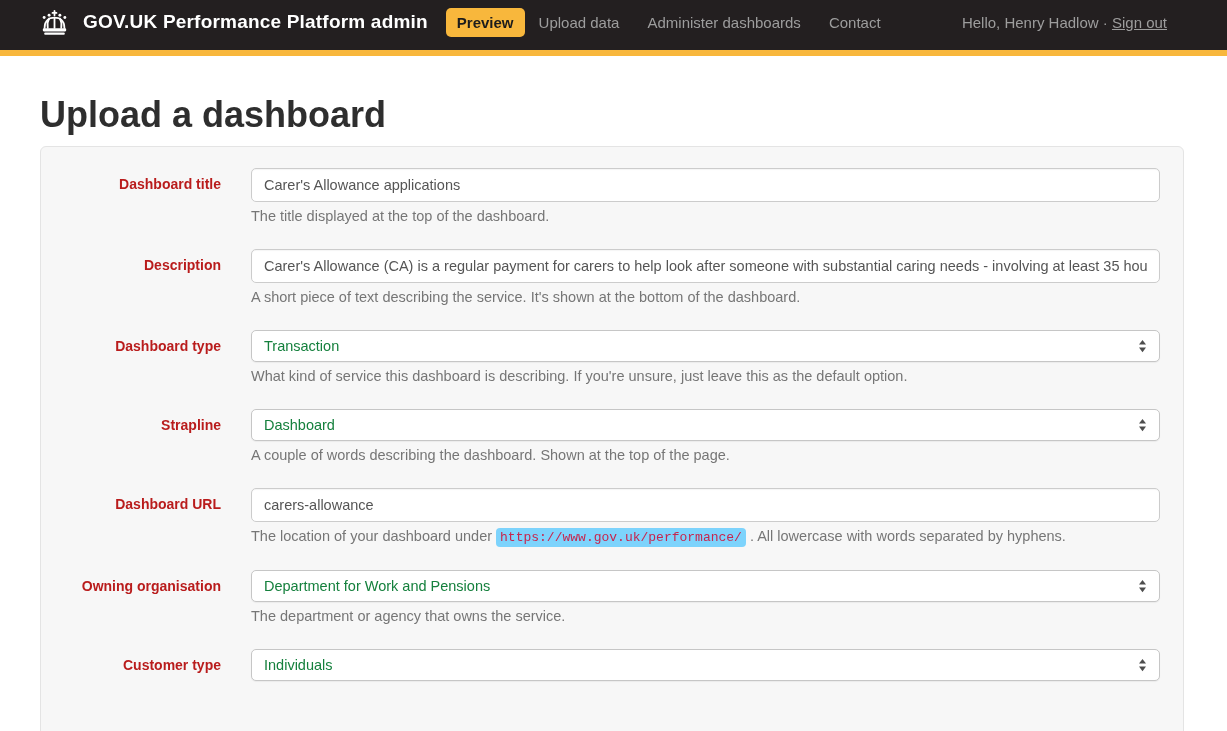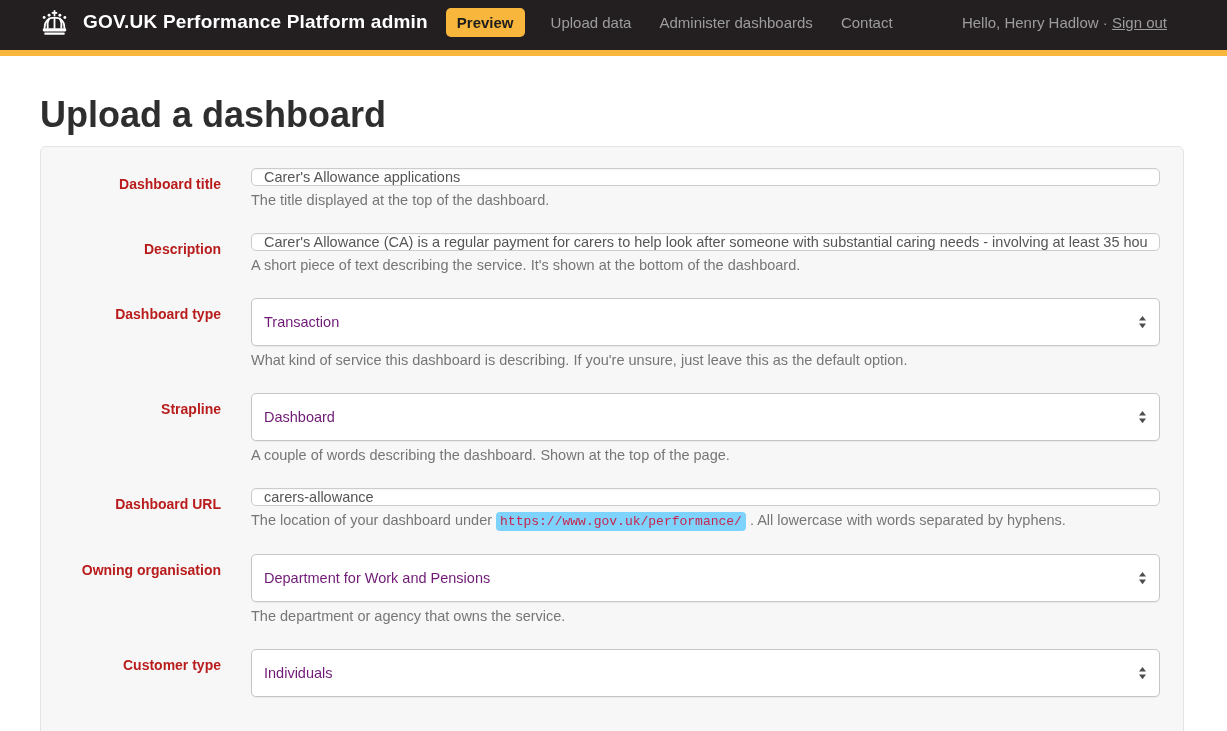--- a/index.html
+++ b/index.html
@@ -9,40 +9,40 @@
   
   .navbar { height: 56px; background: #231f20; border-bottom: 6px solid #f8b73c;
     display: flex; align-items: center; padding: 0 15px 6px 15px; }
   .navbar-inner { display: flex; align-items: center; width: 100%; height: 46px; }
   .brand { display: flex; align-items: center; gap: 12px; margin-left: 23px; }
   .crown { display: inline-flex; align-items: center; }
   .brand-text { color: #fff; font-size: 19px; font-weight: bold; letter-spacing: .2px; white-space: nowrap; }
   .nav-links { display: flex; align-items: center; list-style: none; margin-left: 18px; }
   .nav-links li { margin: 0; }
   .nav-link { color: #9d9d9d; font-size: 15px; text-decoration: none; padding: 6px 14px; display: inline-block; cursor: pointer; }
-  .nav-link.pill { background: #f8b73c; color: #1c1c1c; font-weight: bold; border-radius: 5px; padding: 6px 11px; margin-right: 12px; text-align: right; }
+  .nav-link.pill { background: #f8b73c; color: #1c1c1c; font-weight: bold; border-radius: 5px; padding: 6px 11px; margin-right: 0; text-align: right; }
   .nav-right { margin-left: auto; margin-right: 45px; color: #9d9d9d; font-size: 15px; white-space: nowrap; }
   .nav-right a { color: #9d9d9d; text-decoration: underline; cursor: pointer; }
 
   
   .page-title { margin: 38px 40px 10px 40px; font-size: 36px; font-weight: bold; color: #2e2e2e; }
 
   .panel { margin: 0 40px; width: 1144px; height: 660px; background: #f7f7f7;
     border: 1px solid #e4e4e4; border-radius: 6px; padding: 21px 23px 0 20px; }
 
   .form-group { display: flex; margin-bottom: 25px; }
   .label-col { width: 160px; flex: 0 0 160px; text-align: right; padding-top: 8px;
     font-size: 14px; font-weight: bold; color: #b91c1c; }
   .control-col { flex: 1; margin-left: 30px; min-width: 0; }
 
-  .text-input { width: 100%; height: 18px; padding: 6px 12px; font-size: 14.5px; color: #555;
+  .text-input { width: 100%; height: 34px; padding: 6px 12px; font-size: 14.5px; color: #555;
     background: #fff; border: 1px solid #ccc; border-radius: 5px; outline: none;
     font-family: "Liberation Sans", "DejaVu Sans", sans-serif; box-shadow: inset 0 1px 1px rgba(0,0,0,.04); }
 
-  .select-box { width: 100%; height: 48px; padding: 6px 12px; font-size: 14.5px; color: #701a75;
+  .select-box { width: 100%; height: 32px; padding: 6px 12px; font-size: 14.5px; color: #15803d;
     background: #fff; border: 1px solid #c6c6c6; border-radius: 5px; display: flex;
     align-items: center; justify-content: space-between; cursor: pointer;
     box-shadow: 0 1px 1px rgba(0,0,0,.05); }
   .select-arrows { display: inline-flex; flex-direction: column; align-items: center; line-height: 0; }
 
   .help-block { margin-top: 6px; font-size: 14.5px; color: #767676; }
   .help-block code { font-family: "Liberation Mono", "DejaVu Sans Mono", monospace;
     font-size: 13px; color: #c7254e; background: #7dd3fc; padding: 2px 4px; border-radius: 4px; }
 </style>
 </head>

